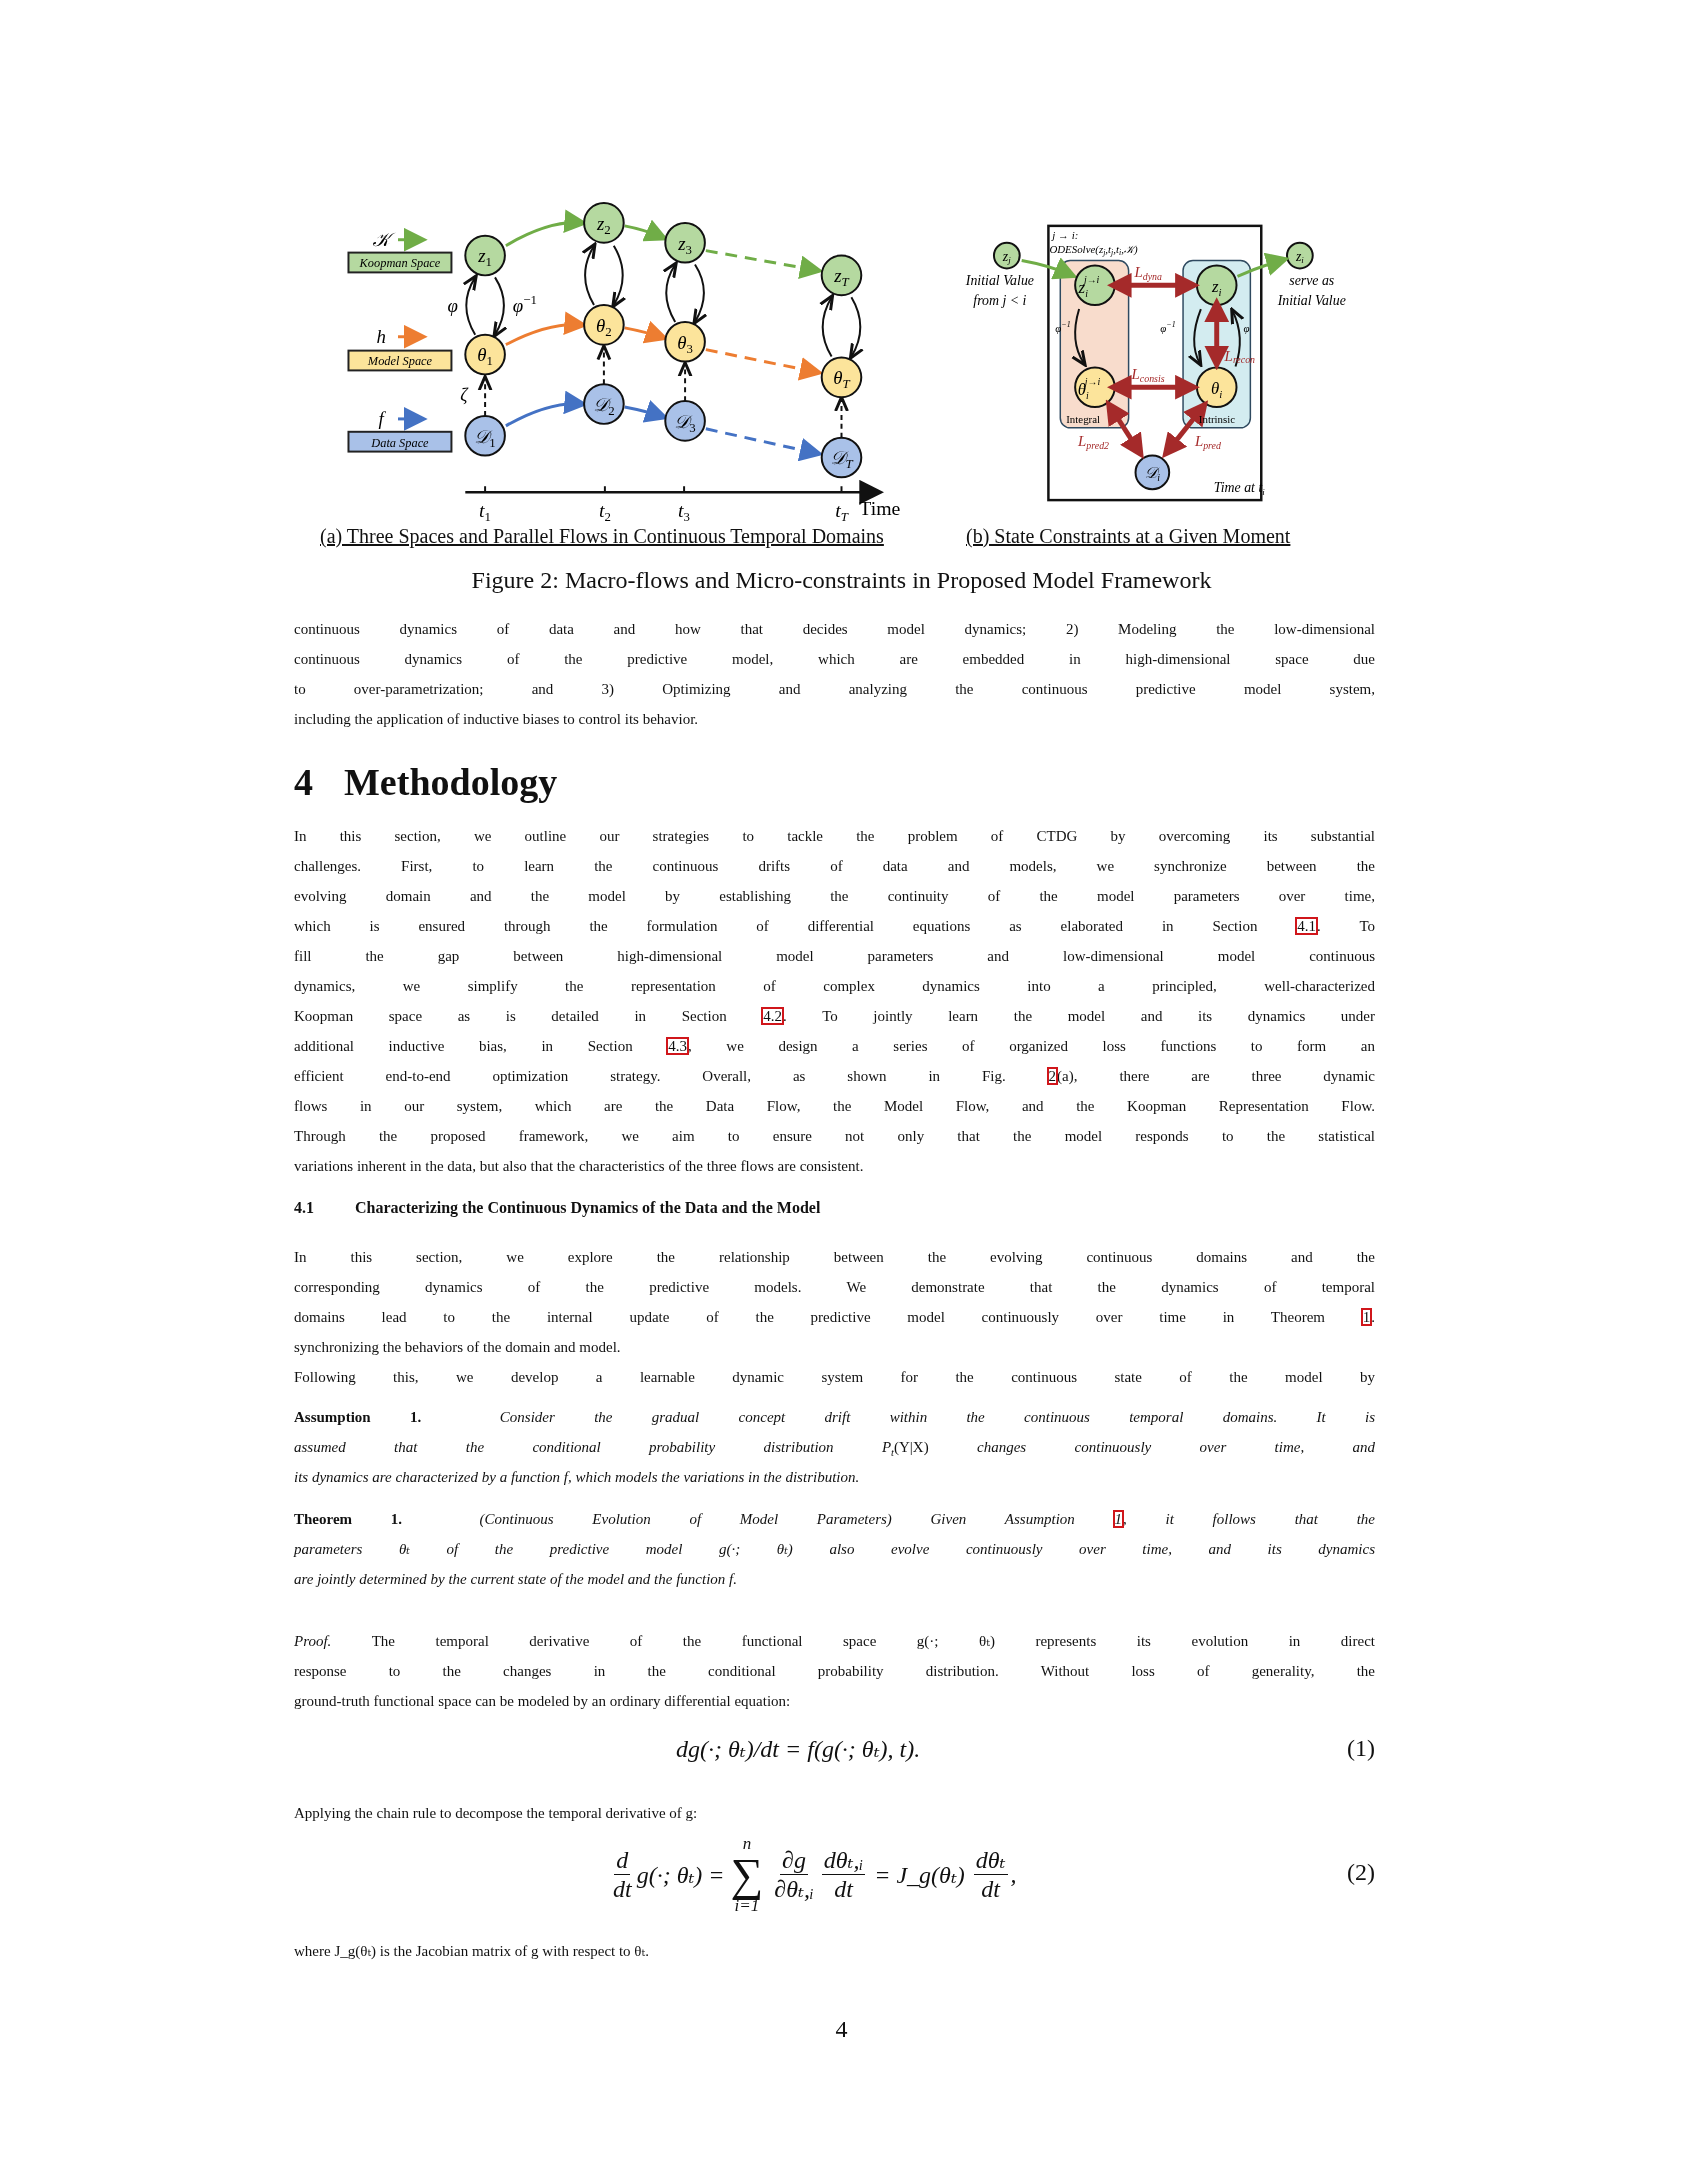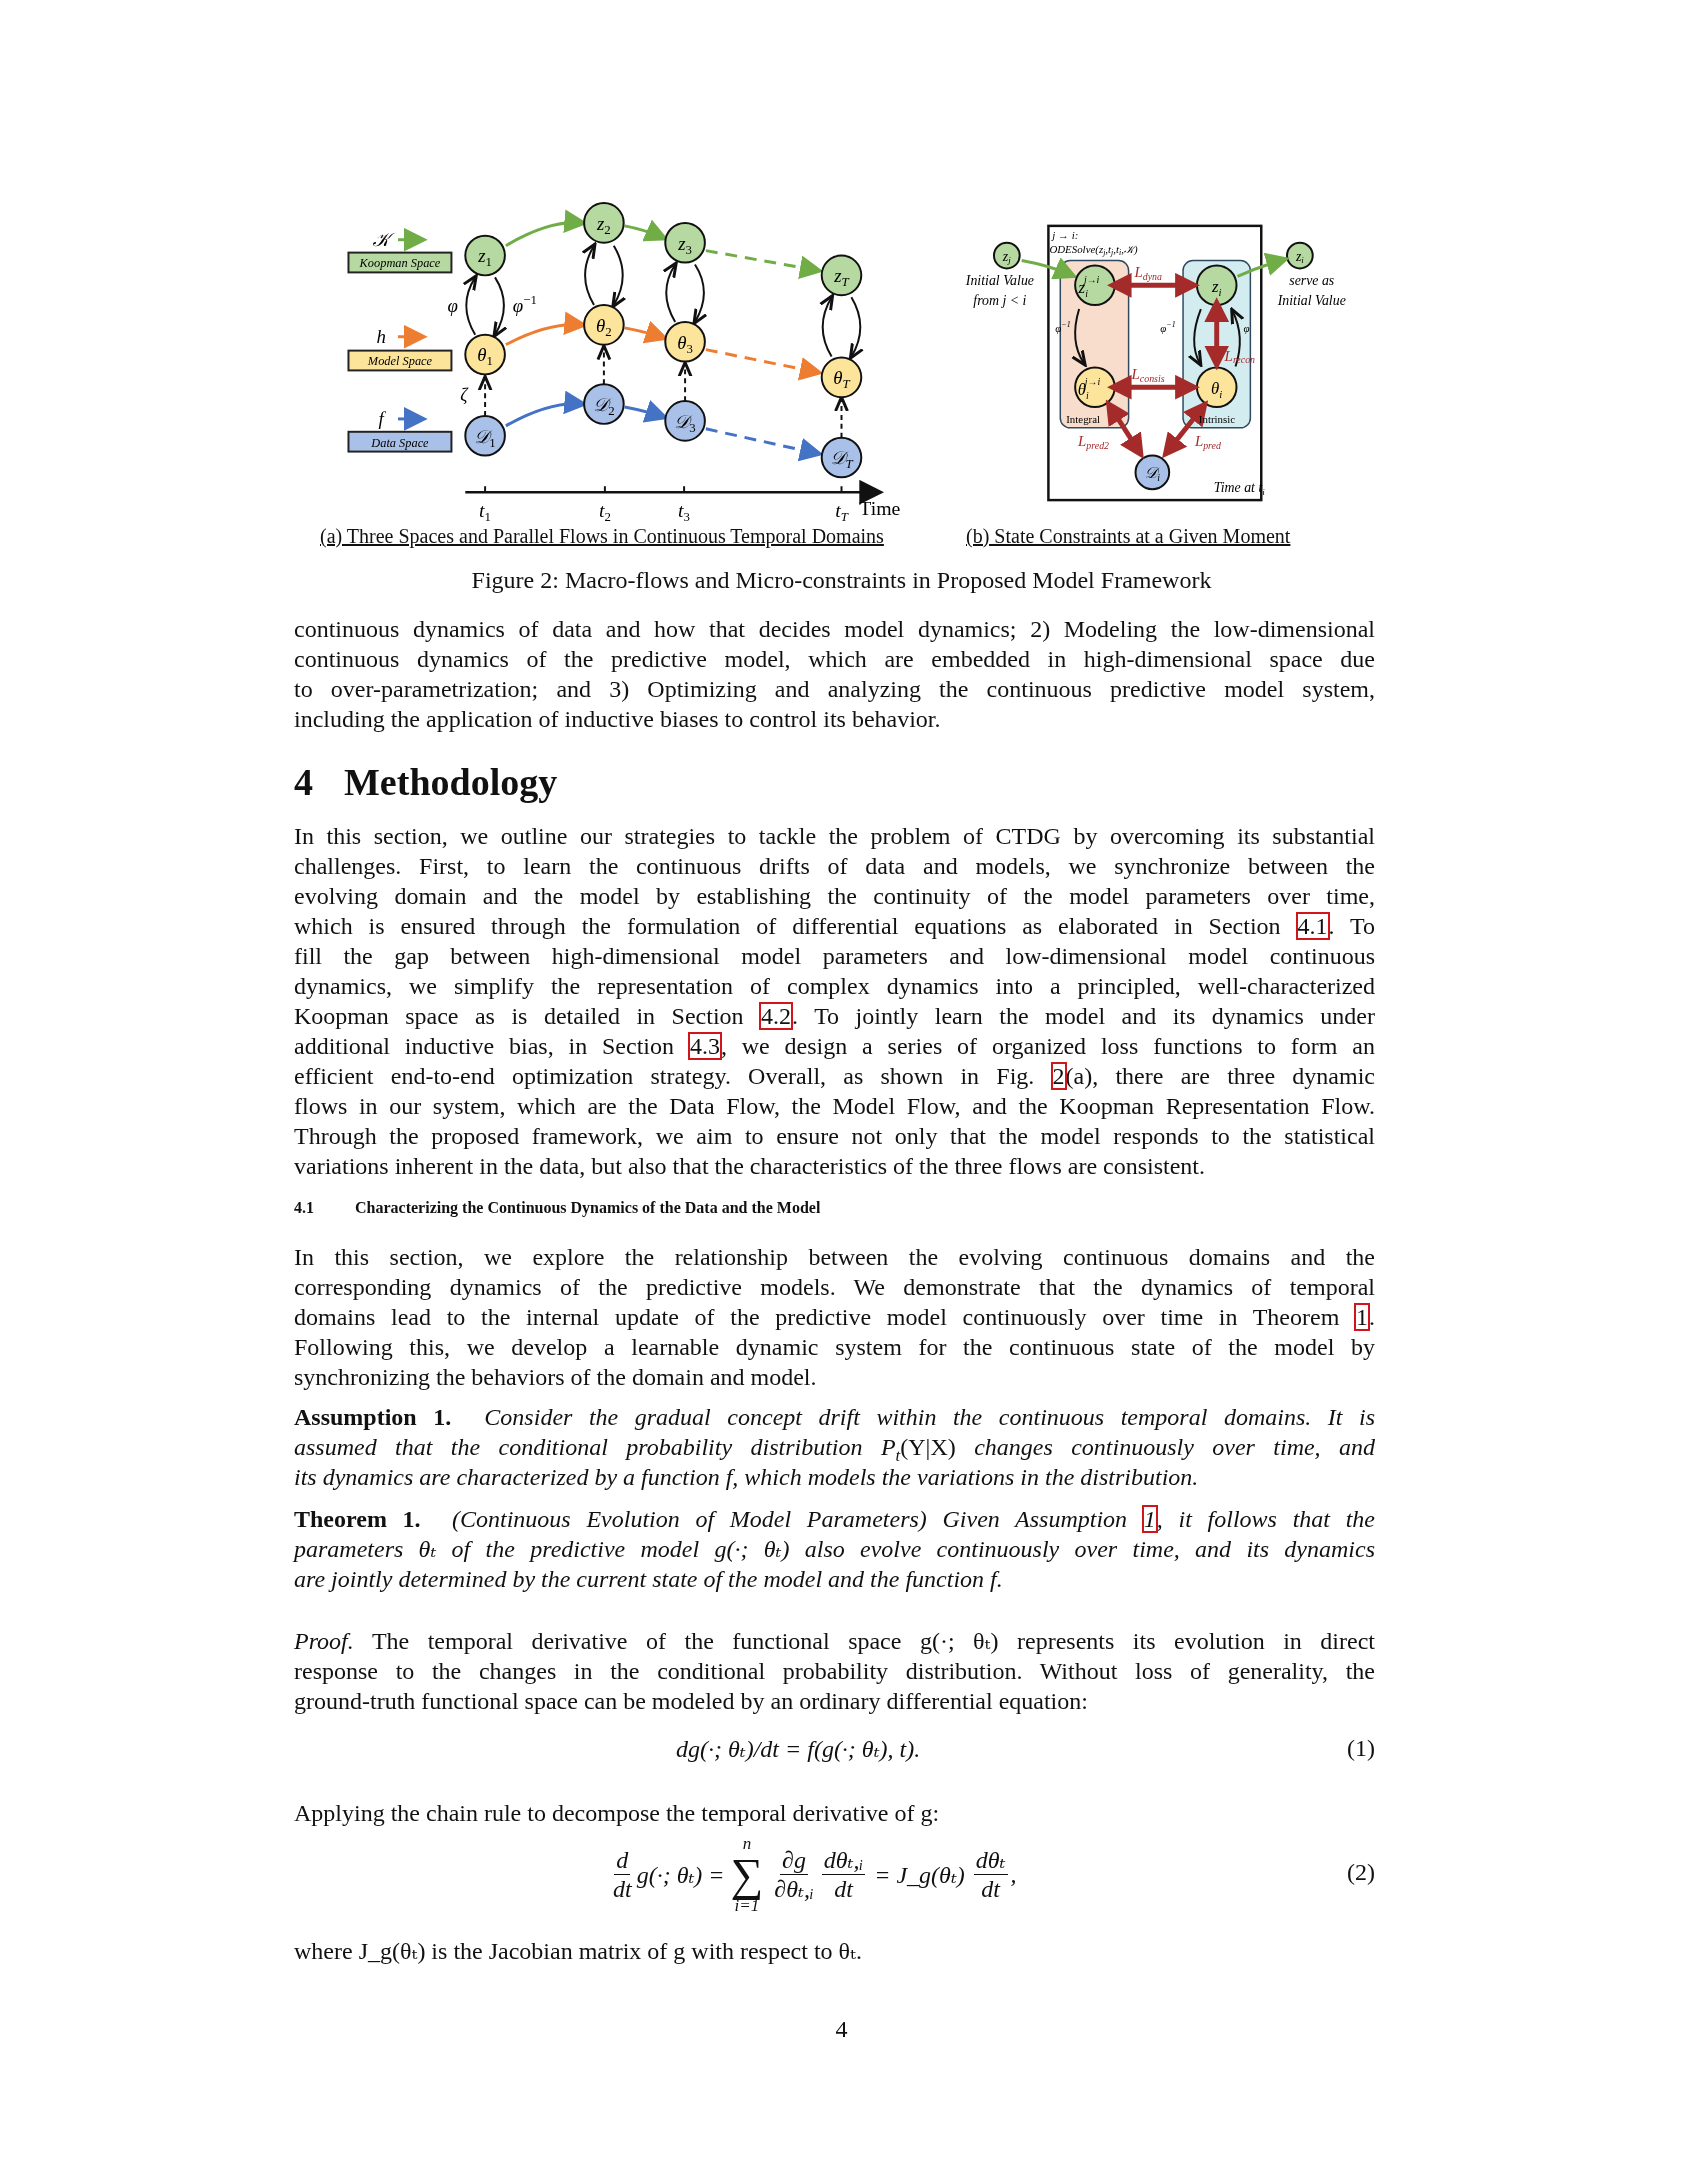--- a/index.html
+++ b/index.html
@@ -2,21 +2,21 @@
 <html><head>
 <meta charset="utf-8">
 <style>
   html, body { margin:0; padding:0; background:#ffffff; }
   body { width:1683px; height:2178px; position:relative; overflow:hidden;
          font-family:"Liberation Serif", "DejaVu Serif", serif; color:#111; }
   .figure { position:absolute; left:0; top:0; width:1683px; height:594px; }
   .fig-svg { position:absolute; left:0; top:0; }
   .subcap { position:absolute; font-size:20px; white-space:nowrap; top:525px;text-decoration:underline; }
   .figcap { position:absolute; top:567px; left:0; width:1683px; text-align:center; font-size:24px;font-family:Liberation Serif, serif; }
-  .para { position:absolute; left:294px; width:1081px; font-size:24px; line-height:30px; text-align:justify; }
+  .para { position:absolute; left:294px; width:1081px; font-size:15px; line-height:30px; text-align:justify; }
   .para .line { display:block; text-align:justify; text-align-last:justify; white-space:nowrap; height:30px; }
   .para .line.last { text-align-last:left; }
   .h1 { position:absolute; left:294px; font-size:38px; font-weight:bold; }
   .h1 .num { display:inline-block; width:50px; }
   .h2 { position:absolute; left:294px; font-size:16px; font-weight:bold; }
   .h2 .num { display:inline-block; width:61px; }
   .ref { outline:2px solid #d0161b; outline-offset:-1px; padding:0 1px; }
   .it { font-style:italic; }
   .b { font-weight:bold; }
   .eq { position:absolute; font-size:24px; font-style:italic; white-space:nowrap; }
@@ -269,22 +269,22 @@
 </div>
 
 <div class="h2" style="top:1199px;">
   <span class="num">4.1</span><span>Characterizing the Continuous Dynamics of the Data and the Model</span>
 </div>
 
 <div class="para" style="top:1242px;">
   <span class="line">In this section, we explore the relationship between the evolving continuous domains and the</span>
   <span class="line">corresponding dynamics of the predictive models. We demonstrate that the dynamics of temporal</span>
   <span class="line"><span>domains lead to the internal update of the predictive model continuously over time in Theorem</span> <span class="ref">1</span><span>.</span></span>
+  <span class="line last">synchronizing the behaviors of the domain and model.</span>
   <span class="line">Following this, we develop a learnable dynamic system for the continuous state of the model by</span>
-  <span class="line last">synchronizing the behaviors of the domain and model.</span>
 </div>
 
 <div class="para" style="top:1402px;">
   <span class="line"><span class="b">Assumption 1.</span>&nbsp; <span class="it">Consider the gradual concept drift within the continuous temporal domains. It is</span></span>
   <span class="line it"><span>assumed that the conditional probability distribution</span> <span>P</span><sub>t</sub><span style="font-style:normal">(Y|X)</span> <span>changes continuously over time, and</span></span>
   <span class="line last it">its dynamics are characterized by a function f, which models the variations in the distribution.</span>
 </div>
 
 <div class="para" style="top:1504px;">
   <span class="line"><span class="b">Theorem 1.</span>&nbsp; <span class="it">(Continuous Evolution of Model Parameters) Given Assumption</span> <span class="ref it">1</span><span class="it">, it follows that the</span></span>

